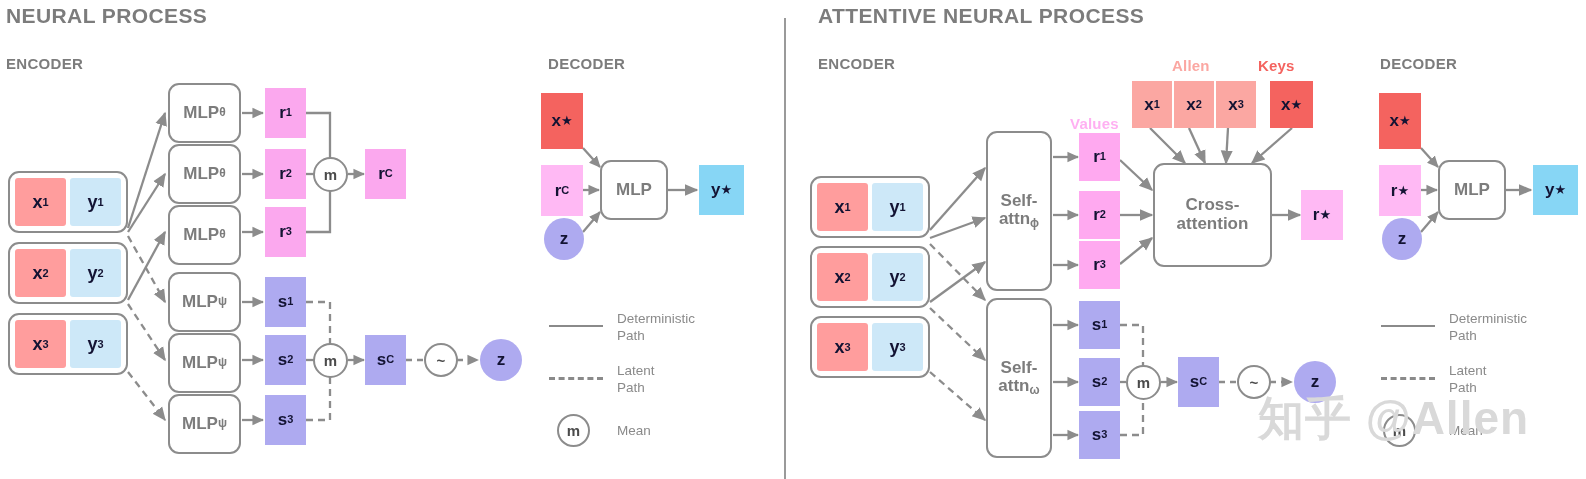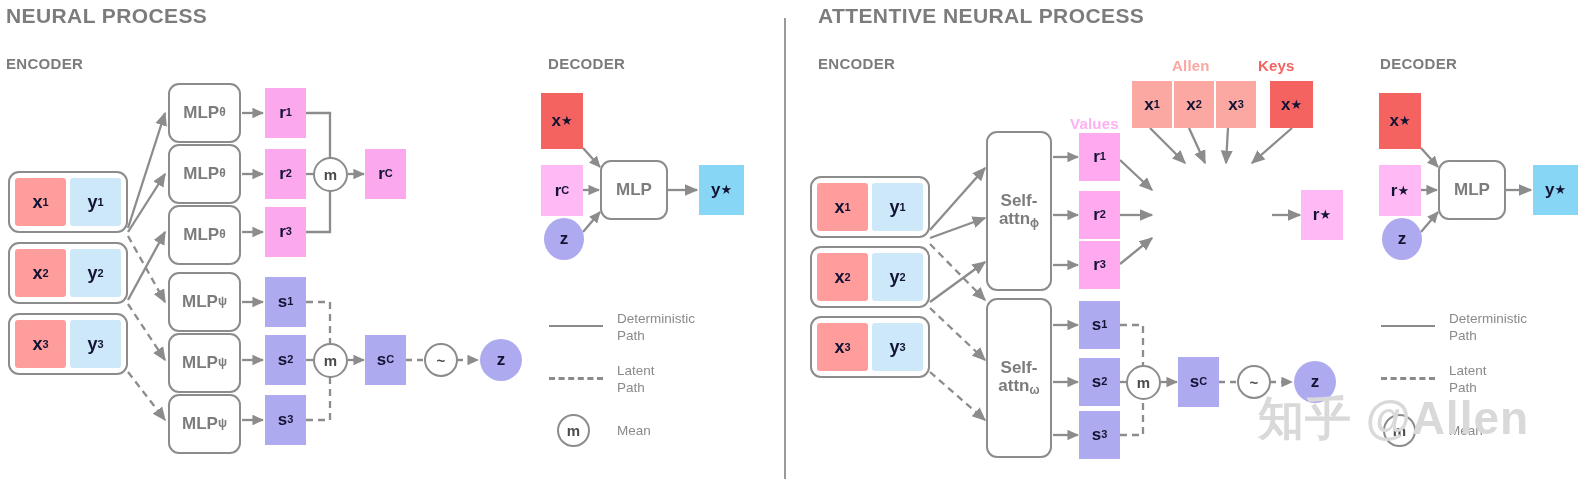--- a/index.html
+++ b/index.html
@@ -363,20 +363,24 @@
   <div class="abs nodebox violbox" style="left:1079px;top:411px;width:41px;height:48px;">s<span class="sub">3</span></div>
 
   <div class="abs kq-label" style="left:1172px;top:57px;color:#fba7a2;">Allen</div>
   <div class="abs kq-label" style="left:1258px;top:57px;color:#f4635f;">Keys</div>
 
   <div class="abs nodebox keybox" style="left:1132px;top:81px;width:40px;height:47px;">x<span class="sub">1</span></div>
   <div class="abs nodebox keybox" style="left:1174px;top:81px;width:40px;height:47px;">x<span class="sub">2</span></div>
   <div class="abs nodebox keybox" style="left:1216px;top:81px;width:40px;height:47px;">x<span class="sub">3</span></div>
   <div class="abs nodebox redbox" style="left:1270px;top:81px;width:43px;height:47px;">x<span class="star">★</span></div>
 
+  <div class="abs roundbox" style="left:1153px;top:163px;width:119px;height:104px;flex-direction:column;">
+    <span>Cross-</span>
+    <span>attention</span>
+  </div>
 
   <div class="abs nodebox lightmag" style="left:1301px;top:190px;width:42px;height:50px;">r<span class="star">★</span></div>
 
   <div class="abs circ" style="left:1126px;top:365px;width:35px;height:35px;">m</div>
   <div class="abs nodebox violbox" style="left:1178px;top:357px;width:41px;height:50px;">s<span class="sub">C</span></div>
   <div class="abs circ" style="left:1237px;top:365px;width:34px;height:34px;">~</div>
   <div class="abs ellipseZ" style="left:1294px;top:361px;width:42px;height:42px;">z</div>
 
   <div class="abs nodebox redbox" style="left:1379px;top:93px;width:42px;height:56px;">x<span class="star">★</span></div>
   <div class="abs nodebox lightmag" style="left:1379px;top:165px;width:42px;height:51px;">r<span class="star">★</span></div>

